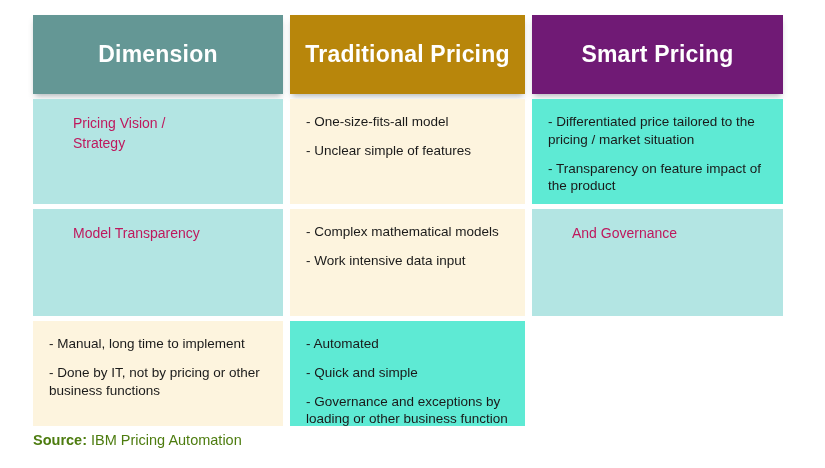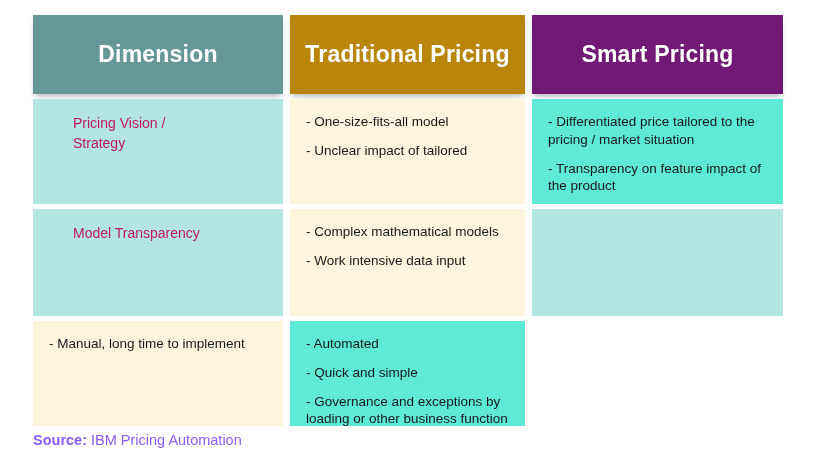--- a/index.html
+++ b/index.html
@@ -98,21 +98,21 @@
   
   .cell-smart .bullet { margin-bottom: 11px; }
   .cell-trad  .bullet { margin-bottom: 11px; }
 
   
   .source {
     position: absolute;
     left: 33px;
     top: 432px;
     font-size: 14.5px;
-    color: #8b5cf6;
+    color: #4d7c0f;
     white-space: nowrap;
   }
   .source-label {
     font-weight: bold;
   }
   .source-value {
     font-weight: normal;
   }
 </style>
 </head>
@@ -134,21 +134,21 @@
 
     <div class="cell cell-dim">
       <div class="dim-label">
         <span class="dim-label-line">Pricing Vision /</span>
         <span class="dim-label-line">Strategy</span>
       </div>
     </div>
     <div class="cell cell-trad">
       <ul class="bullets">
         <li class="bullet">- One-size-fits-all model</li>
-        <li class="bullet">- Unclear impact of tailored</li>
+        <li class="bullet">- Unclear simple of features</li>
       </ul>
     </div>
     <div class="cell cell-smart">
       <ul class="bullets">
         <li class="bullet">- Differentiated price tailored to the pricing / market situation</li>
         <li class="bullet">- Transparency on feature impact of the product</li>
       </ul>
     </div>
 
     <div class="cell cell-dim">
@@ -158,25 +158,27 @@
     </div>
     <div class="cell cell-trad">
       <ul class="bullets">
         <li class="bullet">- Complex mathematical models</li>
         <li class="bullet">-  Work intensive data input</li>
       </ul>
     </div>
 
     <div class="cell cell-dim">
       <div class="dim-label">
+        <span class="dim-label-line">And Governance</span>
       </div>
     </div>
     <div class="cell cell-trad">
       <ul class="bullets">
         <li class="bullet">- Manual, long time to implement</li>
+        <li class="bullet">- Done by IT, not by pricing or other business functions</li>
       </ul>
     </div>
     <div class="cell cell-smart">
       <ul class="bullets">
         <li class="bullet">- Automated</li>
         <li class="bullet">- Quick and simple</li>
         <li class="bullet">- Governance and exceptions by loading or other business function</li>
       </ul>
     </div>
 

